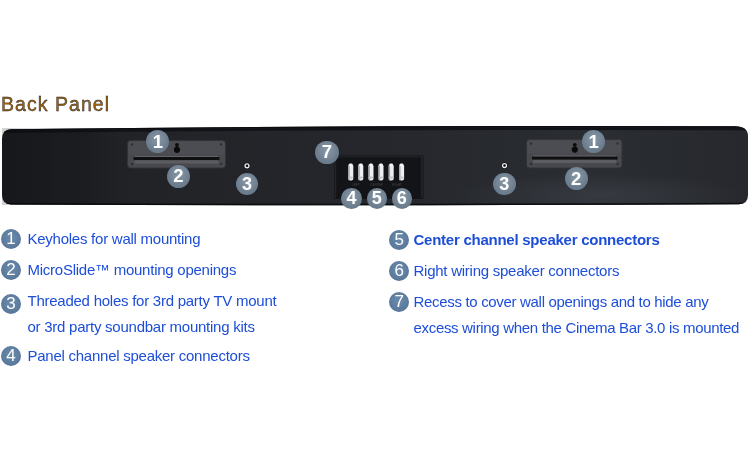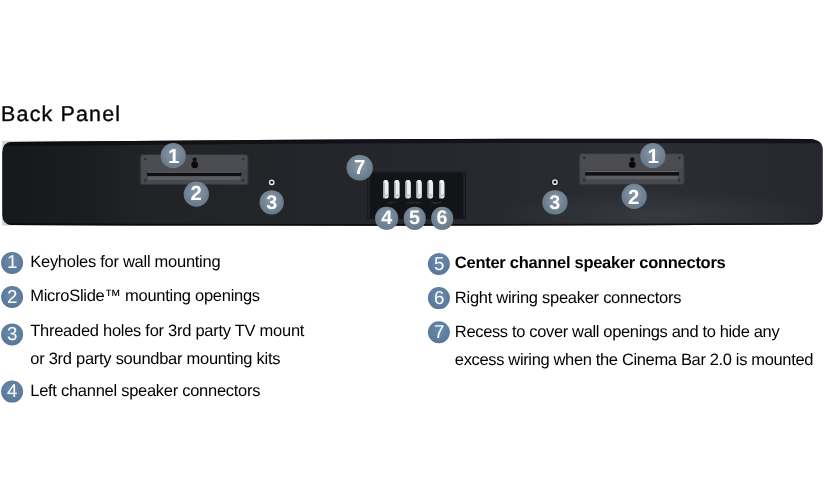--- a/index.html
+++ b/index.html
@@ -1,27 +1,27 @@
 <!DOCTYPE html>
 <html><head>
 <meta charset="utf-8">
 <style>
   html,body{margin:0;padding:0;}
   body{width:750px;height:457px;background:#ffffff;position:relative;overflow:hidden;
        font-family:"Liberation Sans", sans-serif;}
   .abs{position:absolute;}
-  .title{left:1px;top:93px;font-size:19.5px;font-weight:400;color:#000000;letter-spacing:1.05px;-webkit-text-stroke:0.4px #23242c;}
+  .title{left:1px;top:93px;font-size:19.5px;font-weight:400;color:#a16207;letter-spacing:1.05px;-webkit-text-stroke:0.4px #23242c;}
   
   .b{position:absolute;border-radius:50%;color:#fff;text-align:center;
      display:flex;align-items:center;justify-content:center;}
   .bl{width:20px;height:20px;font-size:17px;font-weight:400;
       background:radial-gradient(circle at 50% 42%, #6787a8 20%, #577699 75%, #4f6d90);}
   .bb{background:radial-gradient(circle at 50% 40%, #8494a3 10%, #6d7e8f 60%, #607183);
       font-weight:600;}
-  .txt{position:absolute;font-size:15px;color:#000000;letter-spacing:-0.25px;line-height:25.5px;white-space:pre;}
+  .txt{position:absolute;font-size:15px;color:#1d4ed8;letter-spacing:-0.25px;line-height:25.5px;white-space:pre;}
 </style>
 </head>
 <body>
   <div class="abs title">Back Panel</div>
 
   <svg class="abs" style="left:0;top:110px" width="750" height="110" viewBox="0 0 750 110">
     <defs>
       <linearGradient id="barg" x1="0" y1="0" x2="1" y2="0">
         <stop offset="0" stop-color="#1b1d21"></stop>
         <stop offset="0.18" stop-color="#212327"></stop>
@@ -145,17 +145,17 @@
   <div class="b bl" style="left:1px;top:294.4px;">3</div>
   <div class="b bl" style="left:1px;top:346px;">4</div>
   <div class="b bl" style="left:389.2px;top:230.3px;">5</div>
   <div class="b bl" style="left:389.2px;top:261.1px;">6</div>
   <div class="b bl" style="left:389.2px;top:292.3px;">7</div>
 
   <div class="txt" style="left:27.5px;top:226.2px;">Keyholes for wall mounting</div>
   <div class="txt" style="left:27.5px;top:257.2px;">MicroSlide™ mounting openings</div>
   <div class="txt" style="left:27.5px;top:288px;">Threaded holes for 3rd party TV mount
 or 3rd party soundbar mounting kits</div>
-  <div class="txt" style="left:27.5px;top:343.2px;">Left channel speaker connectors</div>
+  <div class="txt" style="left:27.5px;top:343.2px;">Panel channel speaker connectors</div>
   <div class="txt" style="left:413.5px;top:226.5px;font-weight:bold;">Center channel speaker connectors</div>
   <div class="txt" style="left:413.5px;top:258.3px;">Right wiring speaker connectors</div>
   <div class="txt" style="left:413.5px;top:288.5px;line-height:26.5px;letter-spacing:-0.32px;">Recess to cover wall openings and to hide any
-excess wiring when the Cinema Bar 2.0 is mounted</div>
+excess wiring when the Cinema Bar 3.0 is mounted</div>
 
 </body></html>

